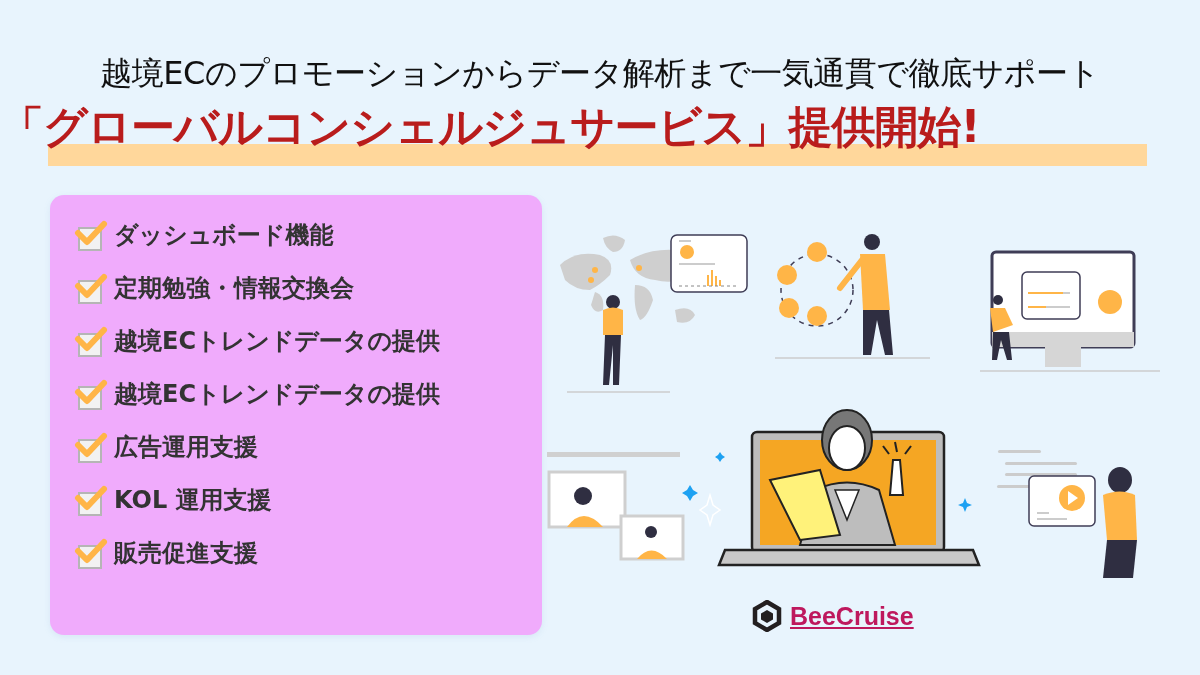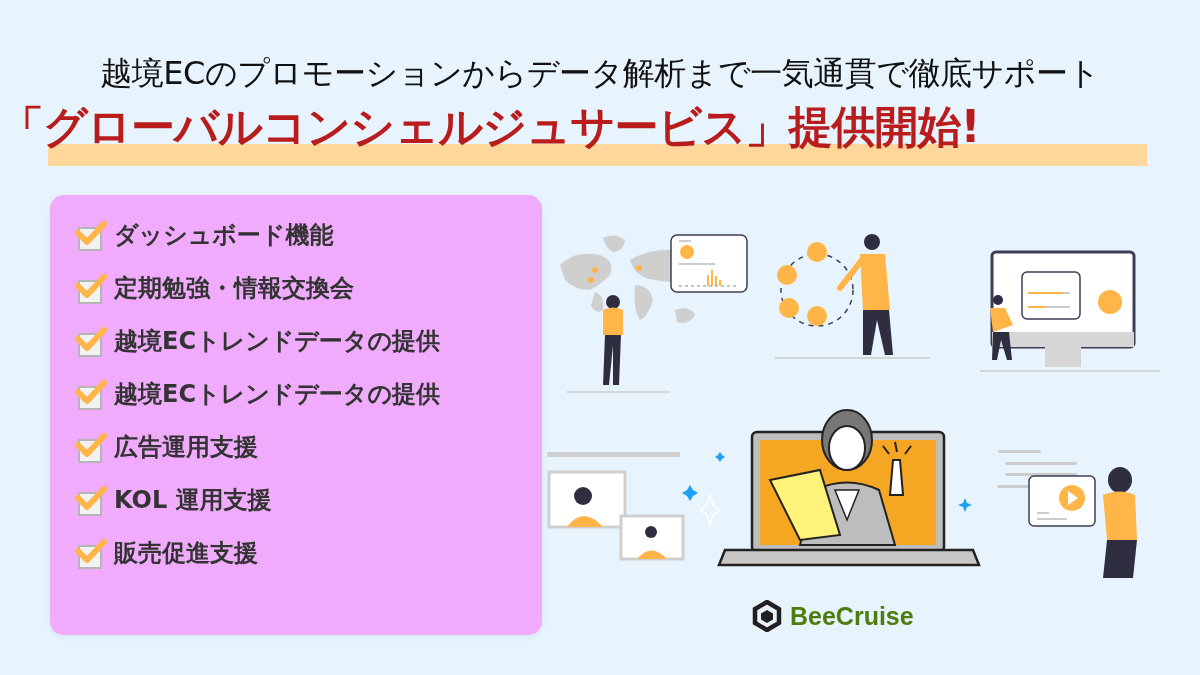--- a/index.html
+++ b/index.html
@@ -8,21 +8,21 @@
   .hl-bar{position:absolute;left:48px;top:144px;width:1099px;height:22px;background:#FFD79B;}
   .title{position:absolute;left:0;right:0;top:98px;text-align:left;font-size:44px;font-weight:bold;color:#b91c1c;letter-spacing:-1px;white-space:nowrap;}
   .card{position:absolute;left:50px;top:195px;width:492px;height:440px;background:#f0abfc;border-radius:14px;box-shadow:0 2px 6px rgba(120,160,200,0.15);}
   .item{position:absolute;left:24px;display:flex;align-items:center;height:40px;}
   .cb{position:relative;width:32px;height:32px;margin-right:8px;}
   .cb .box{position:absolute;left:4px;top:8px;width:20px;height:20px;border:2.5px solid #b5b5b5;background:#f2f2f2;}
   .cb svg{position:absolute;left:0;top:0;}
   .item-label{font-size:24px;font-weight:bold;color:#333;white-space:nowrap;}
   .illus{position:absolute;}
   .logo{position:absolute;left:752px;top:600px;display:flex;align-items:center;}
-  .logo-text{font-size:25px;font-weight:bold;color:#4d7c0f;margin-left:8px;font-family:"Liberation Sans",sans-serif;}
+  .logo-text{font-size:25px;font-weight:bold;color:#be185d;margin-left:8px;font-family:"Liberation Sans",sans-serif;text-decoration:underline;}
 </style>
 </head>
 <body>
 
 <div class="subtitle">越境ECのプロモーションからデータ解析まで一気通貫で徹底サポート</div>
 <div class="hl-bar"></div>
 <div class="title">「グローバルコンシェルジュサービス」提供開始!</div>
 
 <div class="card">
   <div class="item" style="top:20px">

